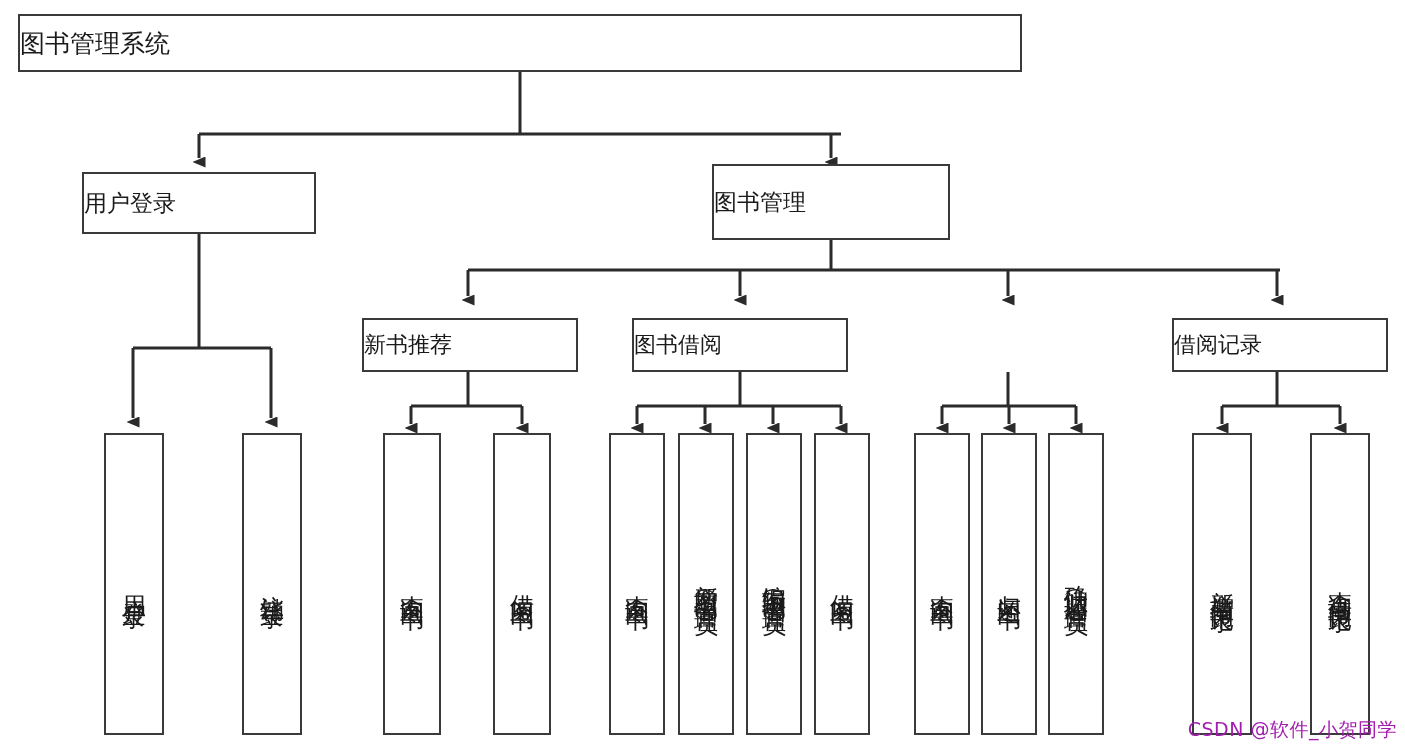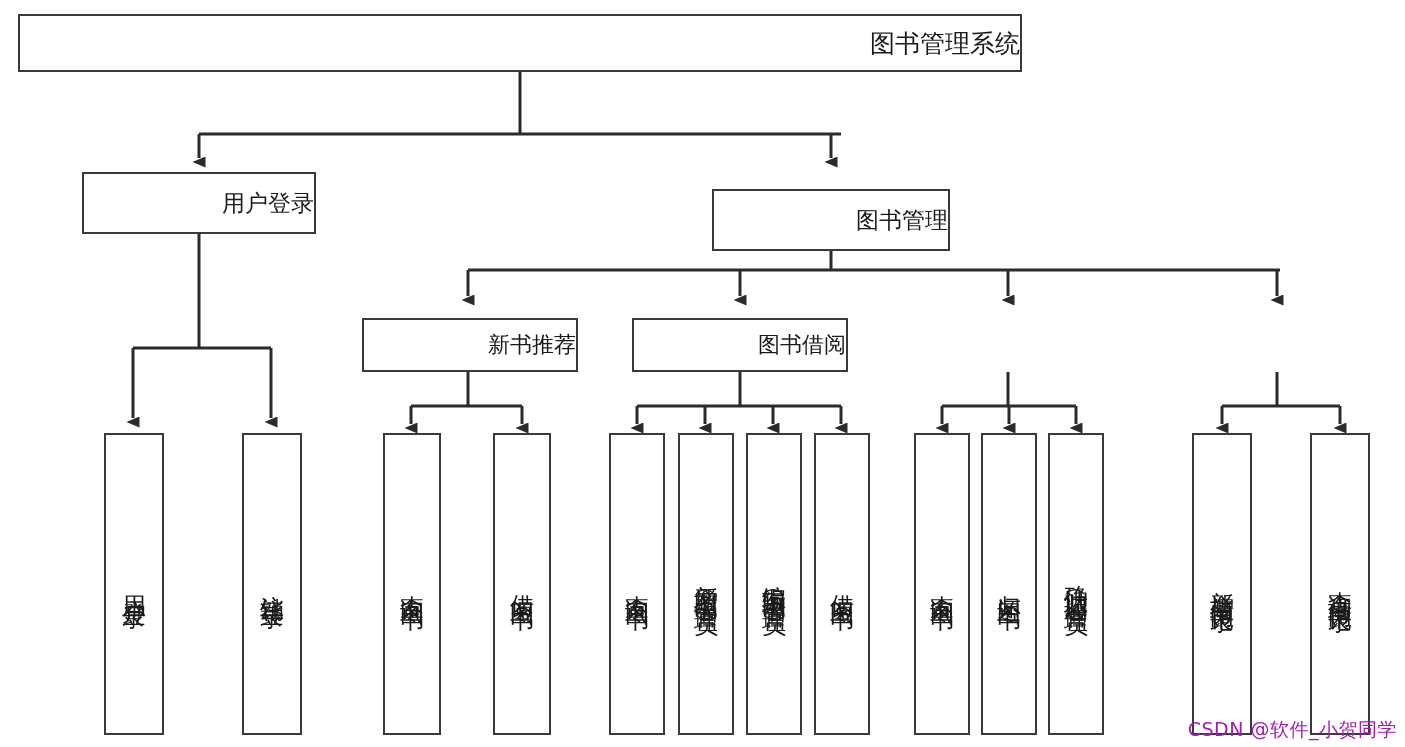--- a/index.html
+++ b/index.html
@@ -23,21 +23,21 @@
     pointer-events:none;
   }
   
   .node{
     position:absolute;
     box-sizing:border-box;
     background:#ffffff;
     border:2px solid #3a3a3a;
     display:flex;
     align-items:center;
-    justify-content:flex-end;
+    justify-content:flex-start;
     color:#1a1a1a;
   }
   .node.root{
     font-size:25px;
     border-width:2px;
   }
   .node.lvl2{
     font-size:23px;
   }
   .node.lvl3{
@@ -130,33 +130,36 @@
   </svg>
 
   <div class="node root" style="left:18px; top:14px; width:1004px; height:58px;">
     <span class="label">图书管理系统</span>
   </div>
 
   <div class="node lvl2" style="left:82px; top:172px; width:234px; height:62px;">
     <span class="label">用户登录</span>
   </div>
 
-  <div class="node lvl2" style="left:712px; top:189px; width:238px; height:62px;">
+  <div class="node lvl2" style="left:712px; top:164px; width:238px; height:76px;">
     <span class="label">图书管理</span>
   </div>
 
   <div class="node lvl3" style="left:362px; top:318px; width:216px; height:54px;">
     <span class="label">新书推荐</span>
   </div>
 
   <div class="node lvl3" style="left:632px; top:318px; width:216px; height:54px;">
     <span class="label">图书借阅</span>
   </div>
 
 
+  <div class="node lvl3" style="left:1172px; top:318px; width:216px; height:54px;">
+    <span class="label">借阅记录</span>
+  </div>
 
   <div class="node leaf" style="left:104px; top:433px; width:60px; height:302px;">
     <span class="vtext">用户登录</span>
   </div>
 
   <div class="node leaf" style="left:242px; top:433px; width:60px; height:302px;">
     <span class="vtext">注销登录</span>
   </div>
 
   <div class="node leaf" style="left:383px; top:433px; width:58px; height:302px;">

